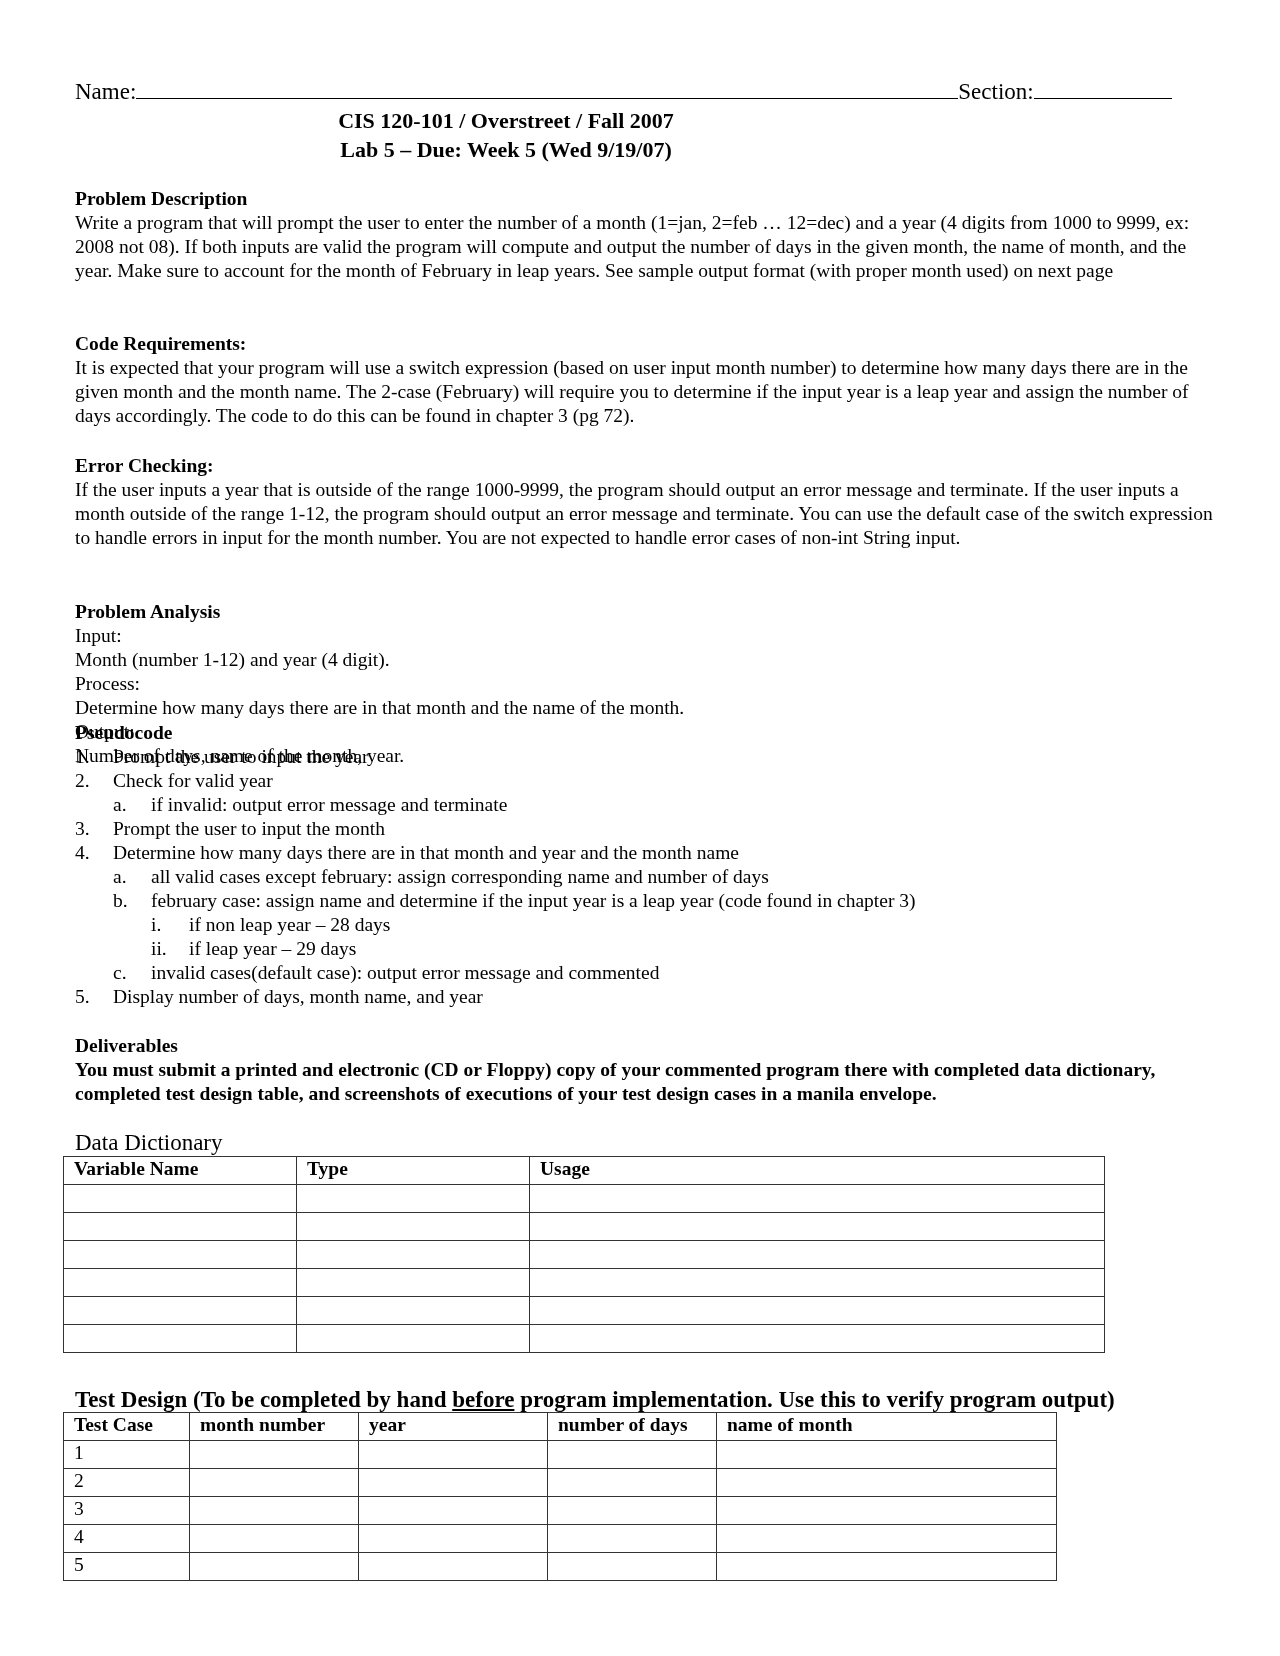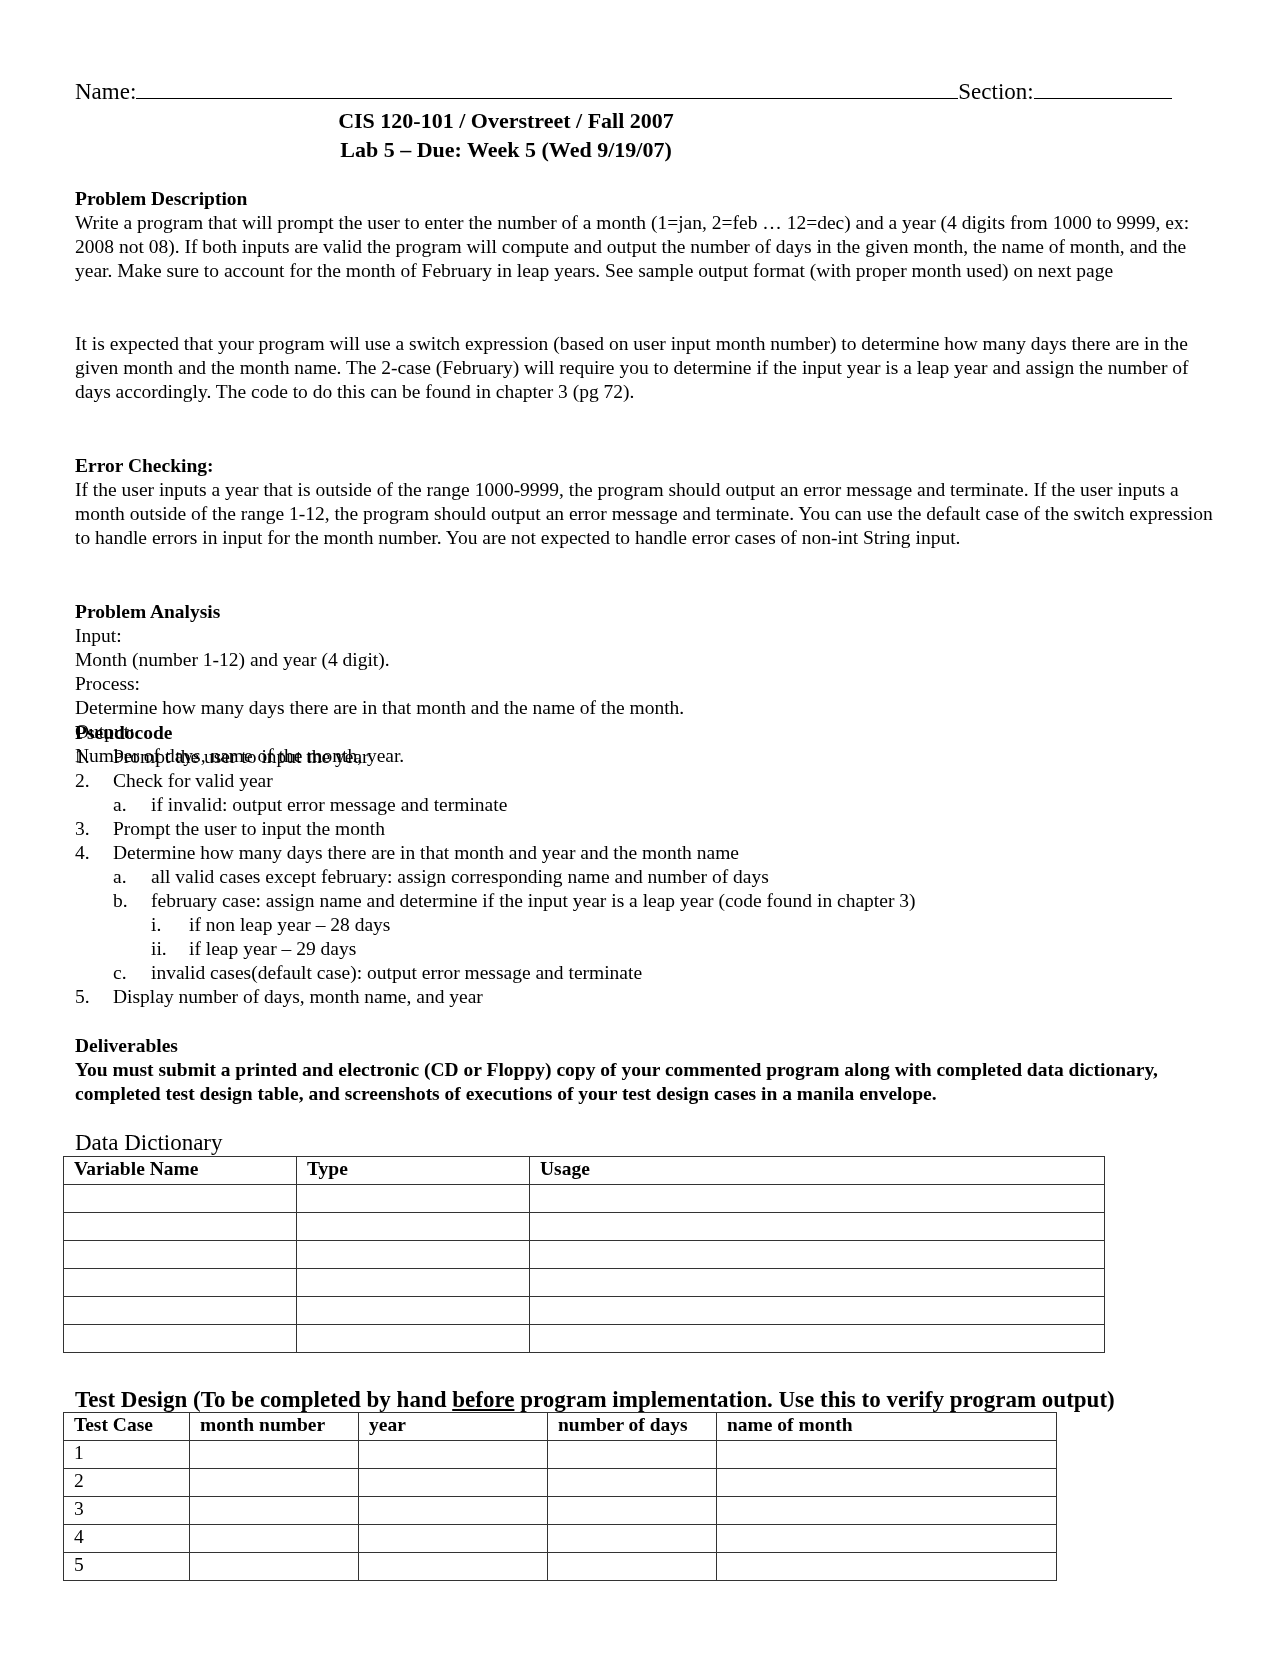--- a/index.html
+++ b/index.html
@@ -33,20 +33,21 @@
 </div>
 <div class="abs title" style="top:106px;">CIS 120-101 / Overstreet / Fall 2007</div>
 <div class="abs title" style="top:135px;">Lab 5 – Due: Week 5 (Wed 9/19/07)</div>
 
 <div class="abs section" style="top:187px;">
   <div class="bold">Problem Description</div>
   <div class="para">Write a program that will prompt the user to enter the number of a month (1=jan, 2=feb … 12=dec) and a year (4 digits from 1000 to 9999, ex: 2008 not 08).  If both inputs are valid the program will compute and output the number of days in the given month, the name of month, and the year.  Make sure to account for the month of February in leap years.  See sample output format (with proper month used) on next page</div>
 </div>
 
 <div class="abs section" style="top:332px;">
+  <div class="bold">Code Requirements:</div>
   <div class="para">It is expected that your program will use a switch expression (based on user input month number) to determine how many days there are in the given month and the month name.  The 2-case (February) will require you to determine if the input year is a leap year and assign the number of days accordingly.  The code to do this can be found in chapter 3 (pg 72).</div>
 </div>
 
 <div class="abs section" style="top:454px;">
   <div class="bold">Error Checking:</div>
   <div class="para">If the user inputs a year that is outside of the range 1000-9999, the program should output an error message and terminate.  If the user inputs a month outside of the range 1-12, the program should output an error message and terminate.  You can use the default case of the switch expression to handle errors in input for the month number.  You are not expected to handle error cases of non-int String input.</div>
 </div>
 
 <div class="abs section" style="top:600px;">
   <div class="bold">Problem Analysis</div>
@@ -97,31 +98,31 @@
   <div class="pc-row l3">
       <span class="sub-num">i.</span>
       <span>if non leap year – 28 days</span>
     </div>
   <div class="pc-row l3">
       <span class="sub-num">ii.</span>
       <span>if leap year – 29 days</span>
     </div>
   <div class="pc-row l2">
       <span class="sub-num">c.</span>
-      <span>invalid cases(default case):  output error message and terminate</span>
+      <span>invalid cases(default case):  output error message and commented</span>
     </div>
   <div class="pc-row">
       <span class="num">5.</span>
       <span>Display number of days, month name, and year</span>
     </div>
 </div>
 
 <div class="abs section" style="top:1034px;">
   <div class="bold">Deliverables</div>
-  <div class="bold para">You must submit a printed and electronic (CD or Floppy) copy of your commented program along with completed data dictionary, completed test design table, and screenshots of executions of your test design cases in a manila envelope.</div>
+  <div class="bold para">You must submit a printed and electronic (CD or Floppy) copy of your commented program there with completed data dictionary, completed test design table, and screenshots of executions of your test design cases in a manila envelope.</div>
 </div>
 
 <div class="abs dd-label">Data Dictionary</div>
 <table class="grid" style="left:63px; top:1156px; width:1042px;">
   <tbody>
       <tr>
     <td class="bold" style="width:212px;">Variable Name</td>
     <td class="bold" style="width:212px;">Type</td>
     <td class="bold">Usage</td>
   </tr>

